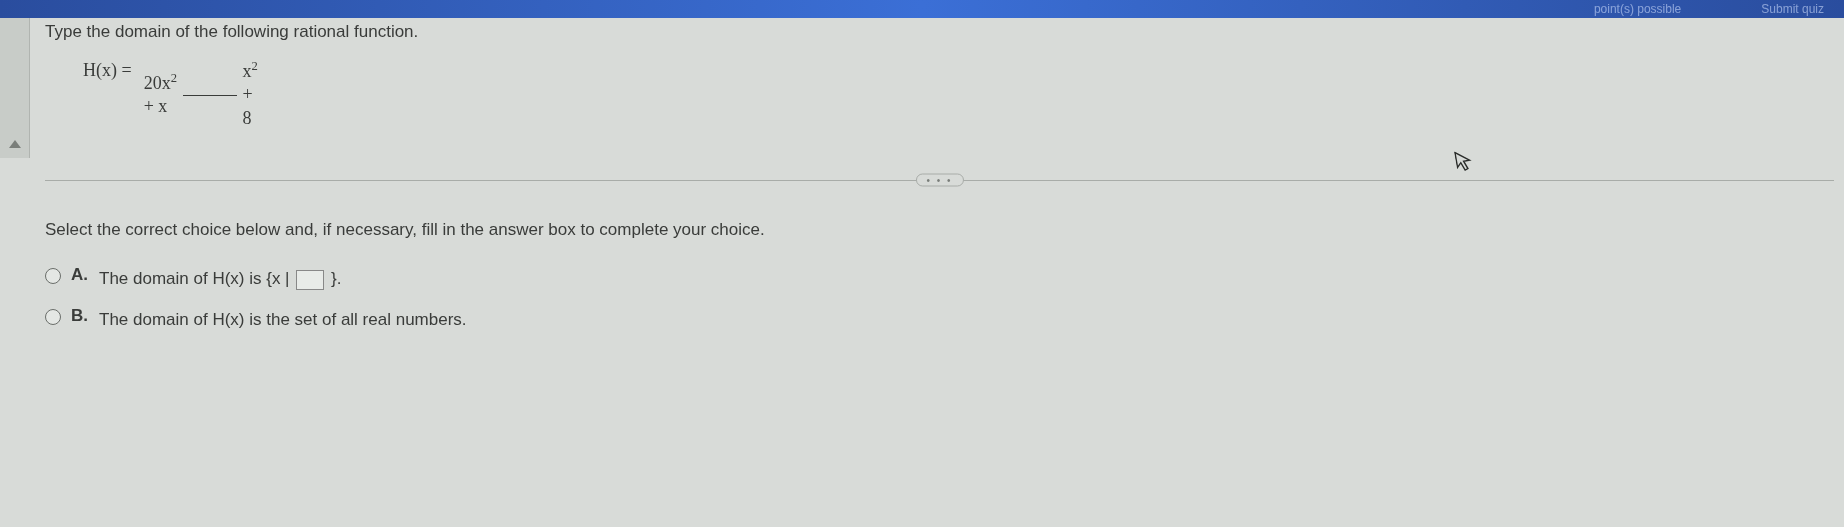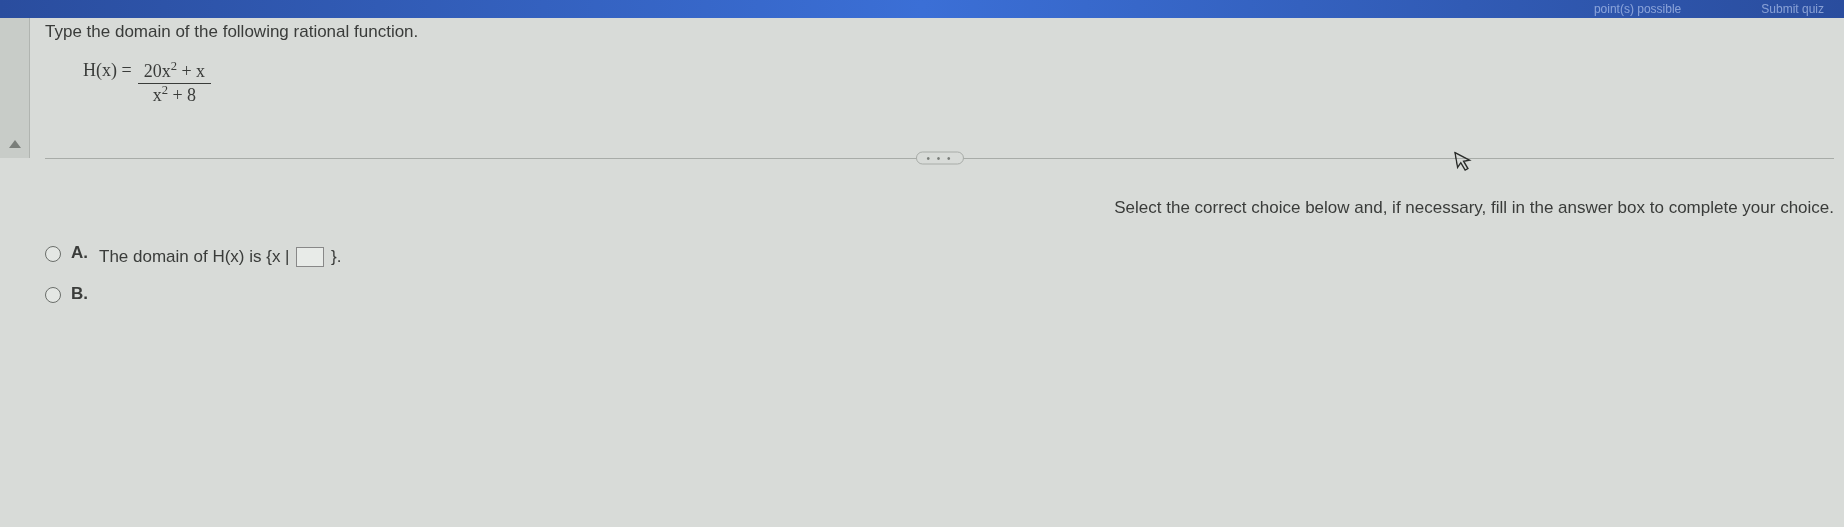--- a/index.html
+++ b/index.html
@@ -54,21 +54,20 @@
   .prompt { margin-bottom: 18px; }
   .formula {
     display: flex;
     padding-left: 38px;
     font-family: "Times New Roman", serif;
     font-size: 18px;
     margin-bottom: 40px;
   }
   .frac {
     display: inline-flex;
-    flex-direction: column;
     align-items: center;
     margin-left: 6px;
   }
   .frac .num, .frac .den { padding: 0 6px; line-height: 1.3; }
   .frac .bar { border-top: 1px solid #3a3c3a; width: 100%; }
   sup { font-size: 0.7em; vertical-align: super; line-height: 0; }
   .divider-row {
     position: relative;
     height: 20px;
     margin-bottom: 30px;
@@ -84,21 +83,21 @@
     transform: translate(-50%, -50%);
     background: #d8dbd8;
     border: 1px solid #a8aca8;
     border-radius: 10px;
     padding: 0 10px;
     font-size: 10px;
     color: #7a7e7a;
     letter-spacing: 2px;
     cursor: pointer;
   }
-  .instruction { margin-bottom: 25px; text-align: right; }
+  .instruction { margin-bottom: 25px; }
   .choice-row {
     display: flex;
     align-items: flex-start;
     margin-bottom: 14px;
   }
   .radio {
     width: 16px; height: 16px;
     border: 1.5px solid #6a6e6a;
     border-radius: 50%;
     margin-top: 3px;
@@ -171,20 +170,21 @@
     <div class="radio"></div>
     <div class="choice-letter">A.</div>
     <div class="choice-body">
       <span>The domain of H(x) is {x | </span><span class="answer-box"></span><span> }.</span><br>
     </div>
   </div>
 
   <div class="choice-row">
     <div class="radio"></div>
     <div class="choice-letter">B.</div>
+    <div class="choice-body">The domain of H(x) is the set of all real numbers.</div>
   </div>
 
   <div class="cursor-icon">
     <svg width="18" height="22" viewBox="0 0 18 22">
       <path d="M1 1 L1 16 L5 12 L8 20 L11 19 L8 11 L14 11 Z" fill="none" stroke="#2a2c2a" stroke-width="1.4"></path>
     </svg>
   </div>
 
 </div>
 

